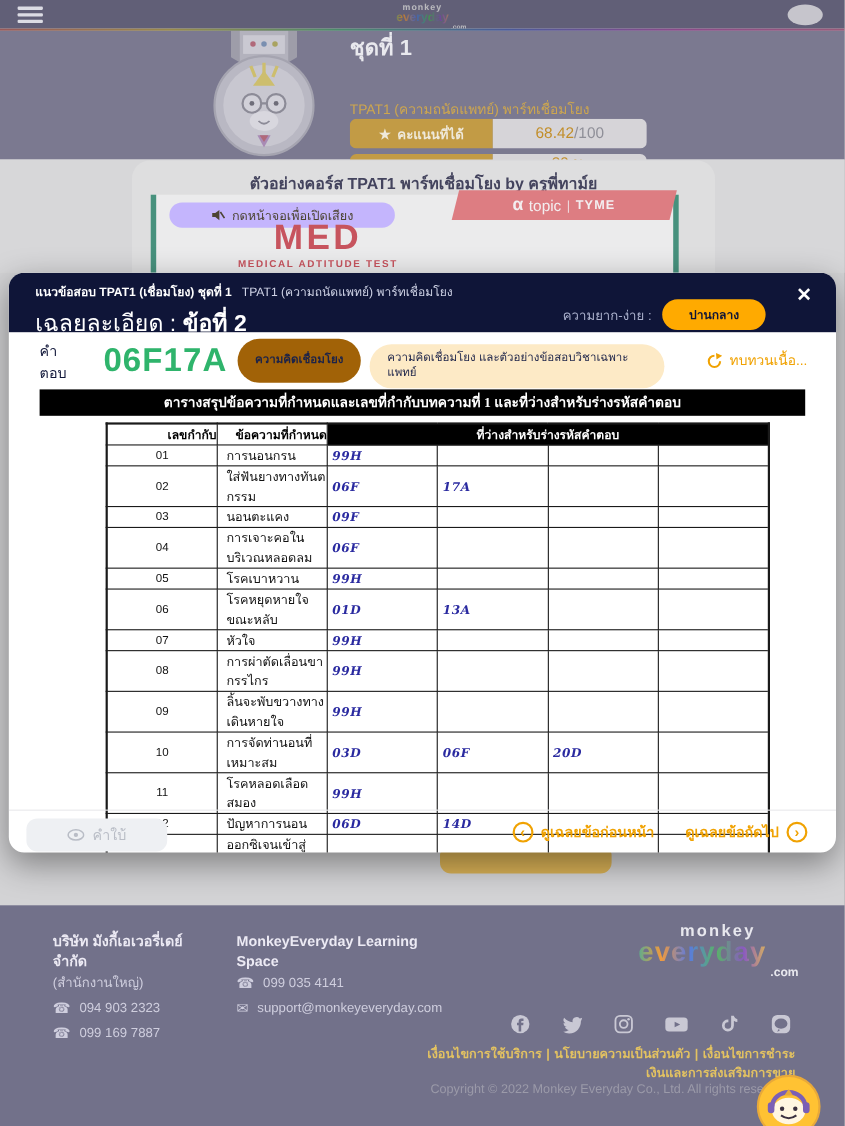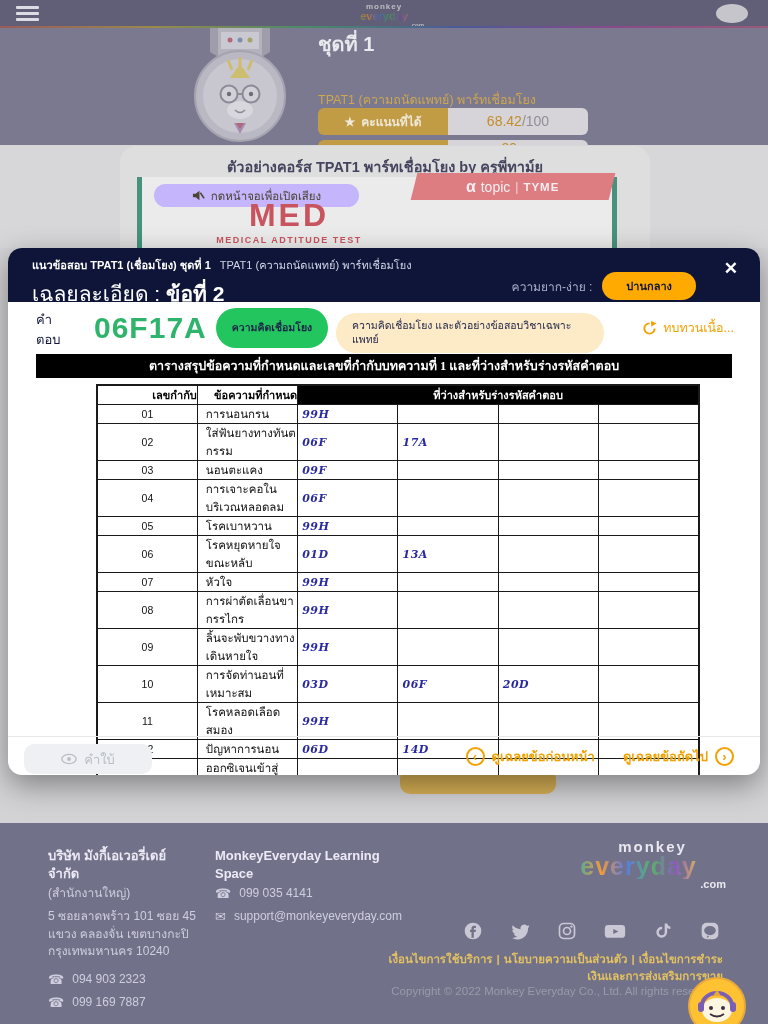--- a/index.html
+++ b/index.html
@@ -63,21 +63,21 @@
   .mh-examsub { color:#cfd3e6; margin-left:6px; }
   .mh-line2 { margin-top:3px; font-size:21px; }
   .mh-q { font-weight:bold; }
   .mh-diff { position:absolute; right:64px; top:24px; display:flex; align-items:center; gap:10px; font-size:12px; color:#aab0cc; }
   .diff-pill { background:#ffaa00; color:#0f1538; font-size:11px; font-weight:bold; border-radius:999px; padding:5px 24px; }
   .modal-close { position:absolute; right:22px; top:12px; font-size:17px; font-weight:bold; color:#ffffff; cursor:pointer; line-height:1; }
 
   .ans-row { position:absolute; left:0; top:60px; width:752px; height:44px; }
   .ans-label { position:absolute; left:28px; top:2px; width:34px; font-size:13px; color:#0f1538; line-height:1.5; }
   .ans-value { position:absolute; left:86px; top:3px; font-size:30px; font-weight:bold; color:#2fb46c; letter-spacing:1px; }
-  .tag1 { position:absolute; left:208px; top:0; width:112px; height:40px; background:#22c55e; border-radius:20px; display:flex; align-items:center; justify-content:center; text-align:left; padding:0 12px; font-size:10.5px; font-weight:bold; color:#1c2349; line-height:1.25; }
+  .tag1 { position:absolute; left:208px; top:0; width:112px; height:40px; background:#a16207; border-radius:20px; display:flex; align-items:center; justify-content:center; text-align:left; padding:0 12px; font-size:10.5px; font-weight:bold; color:#1c2349; line-height:1.25; }
   .tag2 { position:absolute; left:328px; top:5px; width:268px; height:40px; background:#fdeac6; border-radius:20px; display:flex; align-items:center; padding:0 16px; font-size:10.5px; color:#1c2349; line-height:1.3; }
   .review { position:absolute; right:26px; top:10px; display:flex; align-items:center; gap:6px; font-size:12.5px; color:#f0a202; cursor:pointer; }
 
   .tbl-caption { position:absolute; left:28px; top:106px; width:696px; height:24px; background:#000; color:#fff; font-family:"Liberation Serif", serif; font-weight:bold; font-size:12.5px; display:flex; align-items:center; justify-content:center; }
   .tbl-wrap { position:absolute; left:88px; top:136px; width:604px; }
   table.ans { width:604px; border-collapse:collapse; table-layout:fixed; }
   table.ans th, table.ans td { border:1px solid #1a1a1a; }
   table.ans { border:2px solid #1a1a1a; }
   th.h-no, th.h-text { background:#fff; color:#000; font-family:"Liberation Serif", serif; font-size:11px; font-weight:bold; height:18px;text-align:right; }
   th.h-ans { background:#000; color:#fff; font-family:"Liberation Serif", serif; font-size:11px; font-weight:bold; }
@@ -397,21 +397,20 @@
         <span>ดูเฉลยข้อถัดไป</span>
         <span class="circ">›</span>
       </div>
     </div>
   </div>
 
   <div class="footer">
     <div class="f-col c1">
       <div class="f-name">บริษัท มังกี้เอเวอรี่เดย์ จำกัด</div>
       <div class="f-branch">(สำนักงานใหญ่)</div>
-      <div class="f-addr">5 ซอยลาดพร้าว 101 ซอย 45 แขวง คลองจั่น เขตบางกะปิ กรุงเทพมหานคร 10240</div>
       <div class="f-contact">
         <span class="ico">☎</span>
         <span>094 903 2323</span>
       </div>
       <div class="f-contact">
         <span class="ico">☎</span>
         <span>099 169 7887</span>
       </div>
     </div>
     <div class="f-col c2">

